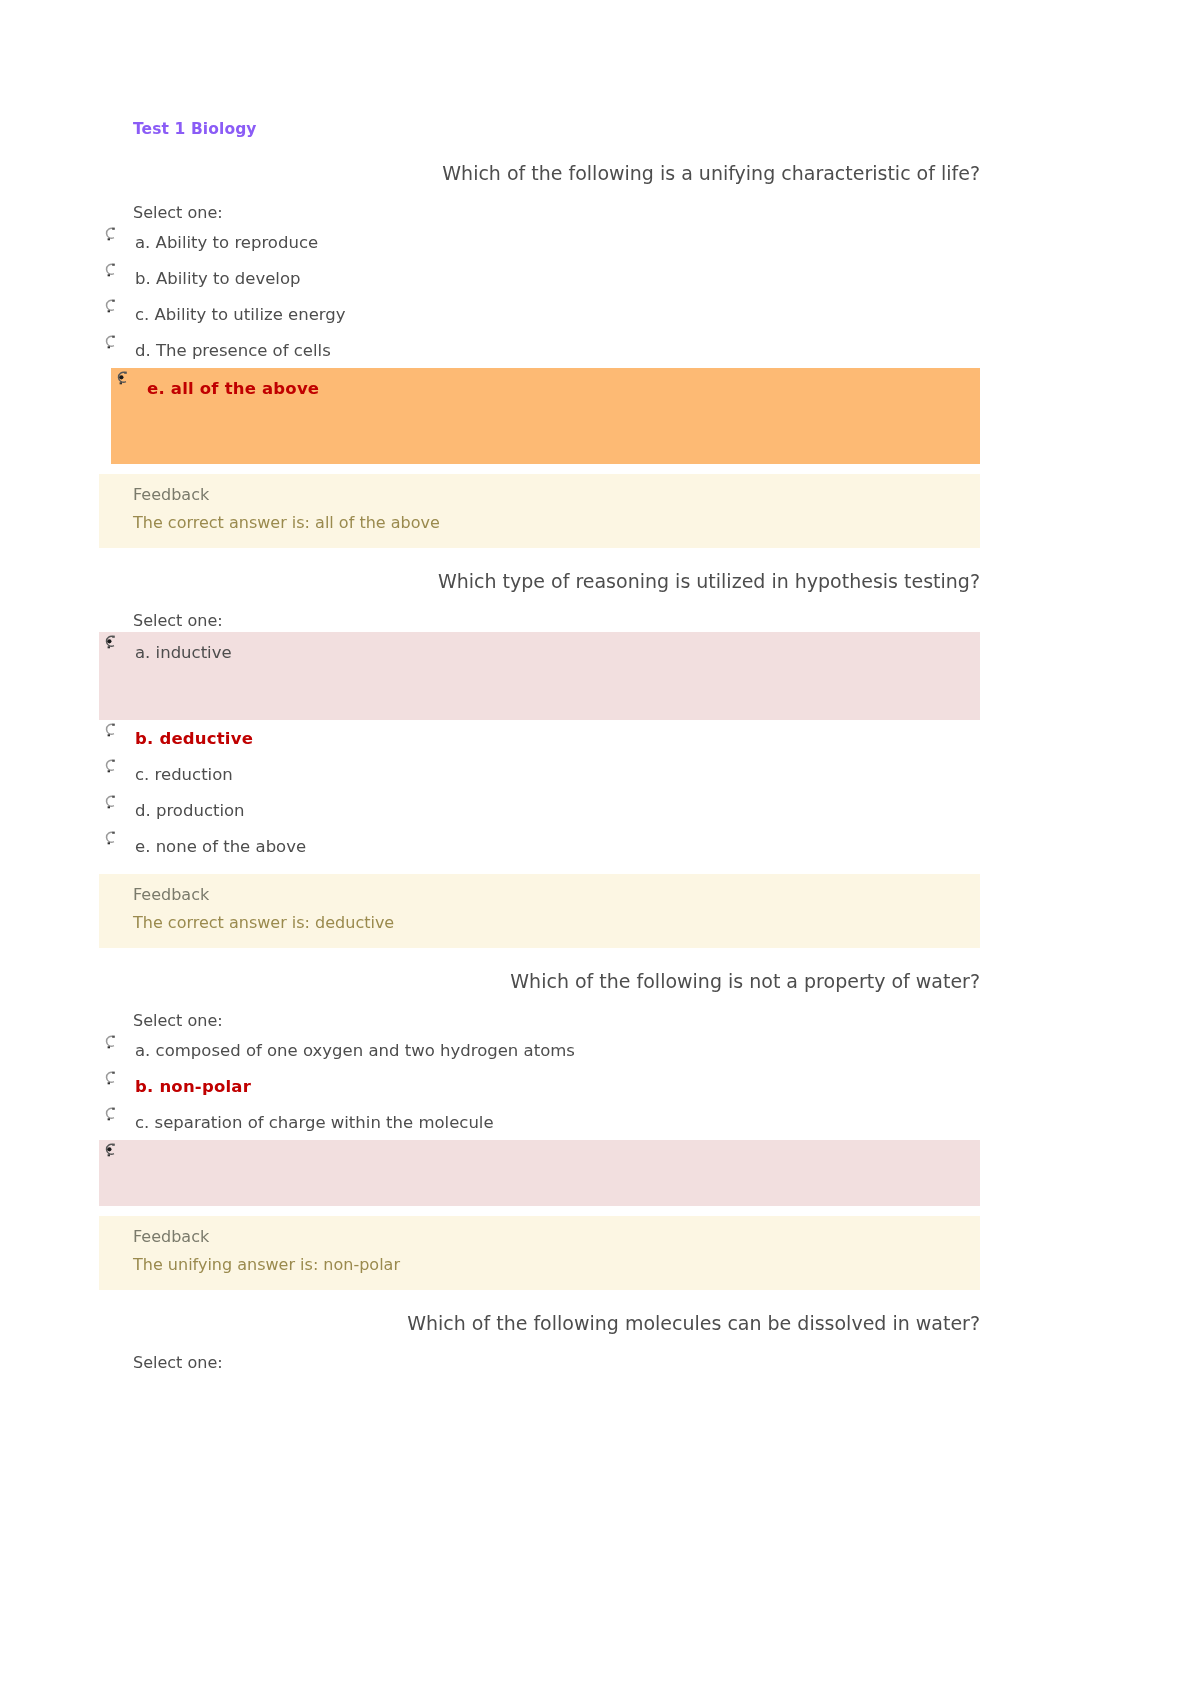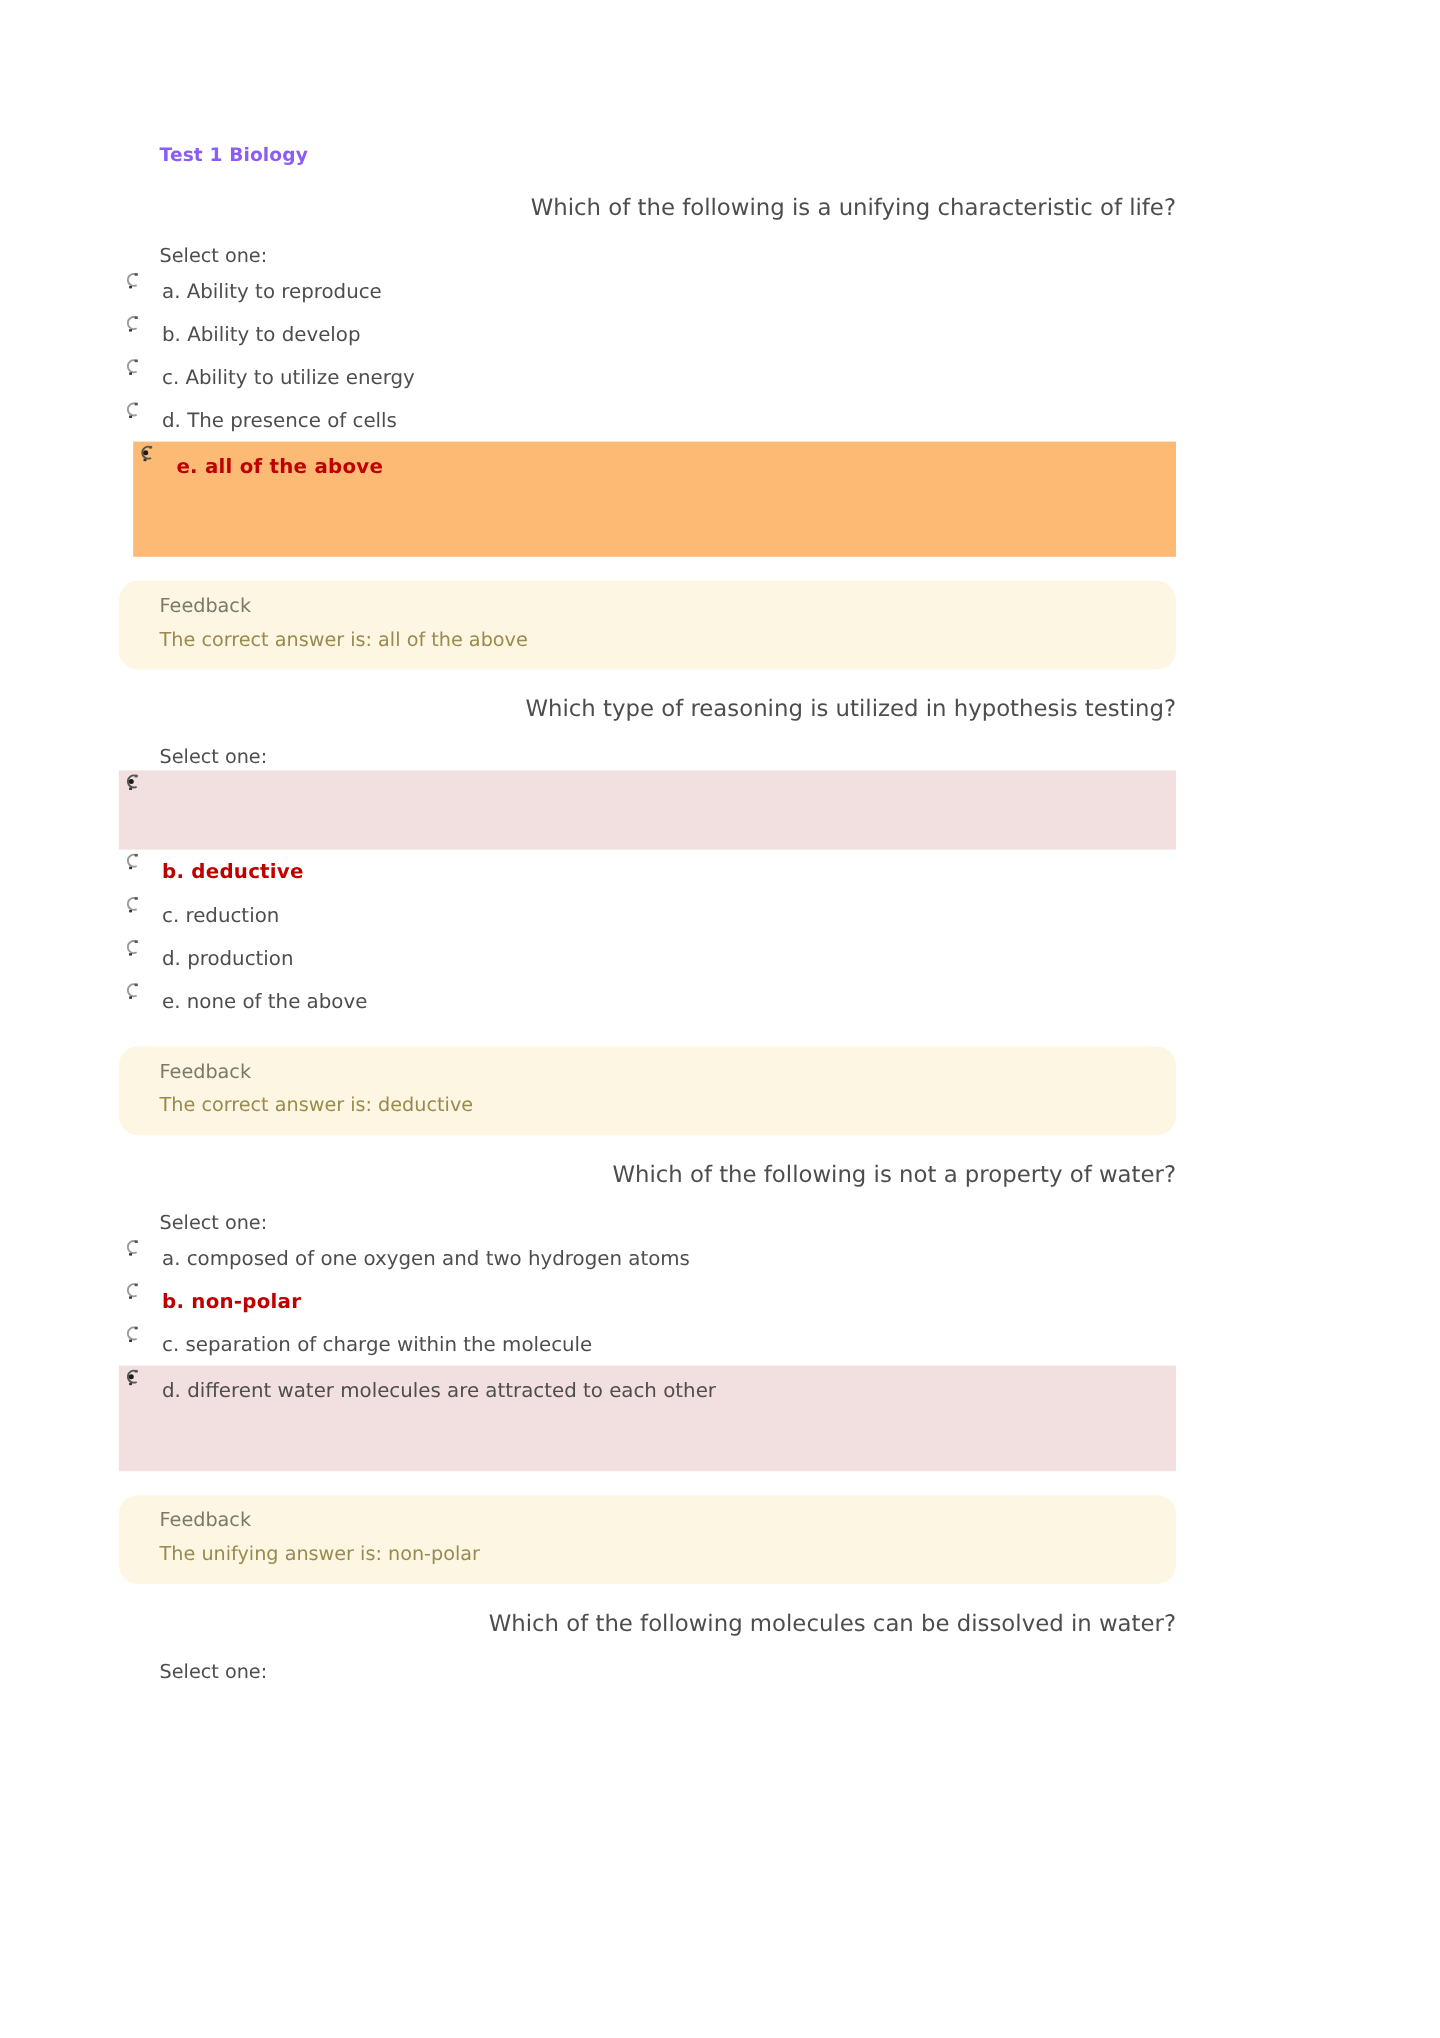--- a/index.html
+++ b/index.html
@@ -100,22 +100,21 @@
     letter-spacing: 0.2px;
   }
 
   
   .option.tight { padding-top: 8px; padding-bottom: 6px; }
 
   
   .feedback {
     background: #fcf6e3;
     padding: 8px 0 10px 34px;
-    margin-top: 20px;
-    border-radius: 16px;
+    margin-top: 10px;
   }
   .feedback-title {
     font-size: 16px;
     color: #7a7a6b;
     line-height: 26px;
     display: block;
   }
   .feedback-answer {
     font-size: 16px;
     color: #9a8a4e;
@@ -210,20 +209,21 @@
 
         <label class="option wrong-bg">
           <span class="radio">
             <svg width="14" height="16" viewBox="0 0 14 16">
               <path d="M10.5 2.6 A5 5 0 1 0 10.9 11.6" fill="none" stroke="#555" stroke-width="1.5"></path>
               <circle cx="6.4" cy="7.3" r="2.1" fill="#1a1a1a"></circle>
               <rect x="9.2" y="1.6" width="2.6" height="2.2" fill="#555"></rect>
               <rect x="4.6" y="12.3" width="2.4" height="2.0" fill="#333"></rect>
             </svg>
           </span>
+          <span class="option-text">a. inductive</span>
         </label>
 
         <label class="option tight">
           <span class="radio">
             <svg width="14" height="16" viewBox="0 0 14 16">
               <path d="M10.5 2.6 A5 5 0 1 0 10.9 11.6" fill="none" stroke="#9a9a9a" stroke-width="1.5"></path>
               <rect x="9.2" y="1.6" width="2.6" height="2.2" fill="#555"></rect>
               <rect x="4.6" y="12.3" width="2.4" height="2.0" fill="#333"></rect>
             </svg>
           </span>
@@ -312,21 +312,20 @@
 
         <label class="option wrong-bg">
           <span class="radio">
             <svg width="14" height="16" viewBox="0 0 14 16">
               <path d="M10.5 2.6 A5 5 0 1 0 10.9 11.6" fill="none" stroke="#555" stroke-width="1.5"></path>
               <circle cx="6.4" cy="7.3" r="2.1" fill="#1a1a1a"></circle>
               <rect x="9.2" y="1.6" width="2.6" height="2.2" fill="#555"></rect>
               <rect x="4.6" y="12.3" width="2.4" height="2.0" fill="#333"></rect>
             </svg>
           </span>
-          <span class="option-text">d. different water molecules are attracted to each other</span>
         </label>
 
       </div>
 
       <div class="feedback">
         <span class="feedback-title">Feedback</span>
         <span class="feedback-answer">The unifying answer is: non-polar</span>
       </div>
     </div>
 

